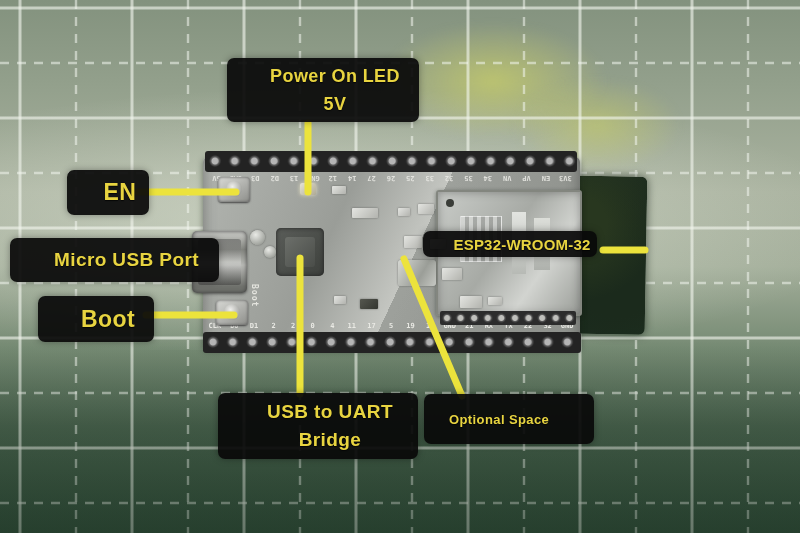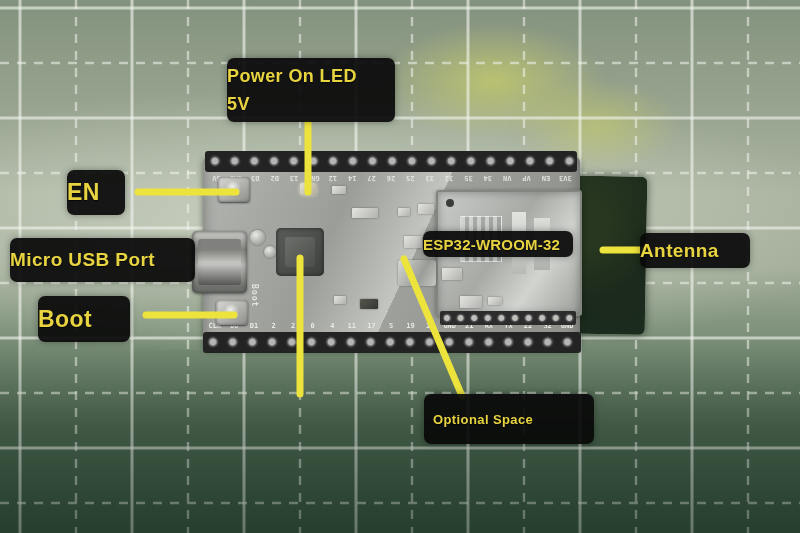--- a/index.html
+++ b/index.html
@@ -68,30 +68,30 @@
         background-size:13.6px 14px;background-repeat:repeat-x;}
   .smd{background:linear-gradient(135deg,#e4e5e1,#b2b3ae);box-shadow:0 0 2px rgba(50,50,50,.6);border-radius:1px;}
   .smd.dark{background:linear-gradient(135deg,#55574f,#33352f);}
   .smd.metal{background:linear-gradient(120deg,#d6d8d3,#9b9e98 60%,#c6c8c3);border-radius:3px;}
   .smd.round{border-radius:50%;background:radial-gradient(circle at 38% 32%,#e9eae6,#9fa29c 75%,#73756f);}
   .silk-boot{left:60px;top:134px;font:bold 8px "DejaVu Sans Mono",monospace;color:#f0f0ea;
         writing-mode:vertical-rl;letter-spacing:1px;opacity:.85;}
 
   
   .callout{position:absolute;background:rgba(9,9,9,0.93);color:#e8d440;font-weight:bold;
-        border-radius:7px;display:flex;flex-direction:column;align-items:flex-start;justify-content:center;
-        letter-spacing:.4px;text-shadow:0 1px 1px rgba(0,0,0,.7);box-shadow:0 0 7px rgba(0,0,0,.35);}
+        border-radius:7px;display:flex;flex-direction:column;align-items:center;justify-content:center;
+        letter-spacing:.4px;text-shadow:0 1px 1px rgba(0,0,0,.7);box-shadow:0 0 7px rgba(0,0,0,.35);padding-left:24px;}
   #lbl-power{left:227px;top:58px;width:168px;height:64px;font-size:18px;gap:7px;}
   #lbl-en{left:67px;top:170px;width:58px;height:45px;font-size:23px;}
   #lbl-usb{left:10px;top:238px;width:185px;height:44px;font-size:19px;}
   #lbl-boot{left:38px;top:296px;width:92px;height:46px;font-size:23px;}
   #lbl-uart{left:218px;top:393px;width:176px;height:66px;font-size:19px;gap:6px;}
   #lbl-wroom{left:423px;top:231px;width:150px;height:26px;font-size:15px;letter-spacing:.2px;}
   #lbl-antenna{left:640px;top:233px;width:110px;height:35px;font-size:19px;}
-  #lbl-optional{left:424px;top:394px;width:170px;height:50px;font-size:13px;gap:4px;align-items:flex-start;padding-left:9px;box-sizing:border-box;}
+  #lbl-optional{left:424px;top:394px;width:170px;height:50px;font-size:13px;gap:4px;align-items:flex-start;padding-left:25px;box-sizing:border-box;}
 </style>
 </head>
 <body>
 
 <div class="scene">
 
   <div class="glare glare-white"></div>
   <div class="glare glare-y1"></div>
   <div class="glare glare-y2"></div>
 
@@ -219,19 +219,22 @@
     </g>
   </svg>
 
   <div class="callout" id="lbl-power">
     <div>Power On LED</div>
     <div>5V</div>
   </div>
   <div class="callout" id="lbl-en">EN</div>
   <div class="callout" id="lbl-usb">Micro USB Port</div>
   <div class="callout" id="lbl-boot">Boot</div>
+  <div class="callout" id="lbl-uart">
+    <div>USB to UART</div>
+    <div>Bridge</div>
+  </div>
   <div class="callout" id="lbl-wroom">ESP32-WROOM-32</div>
-  <div class="callout" id="lbl-antenna">Antenna</div>
   <div class="callout" id="lbl-optional">
     <div>Optional Space</div>
   </div>
 
 </div>
 
 </body></html>

